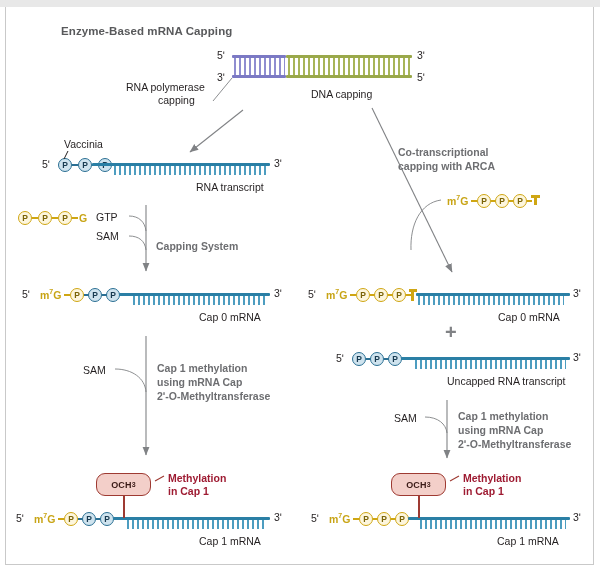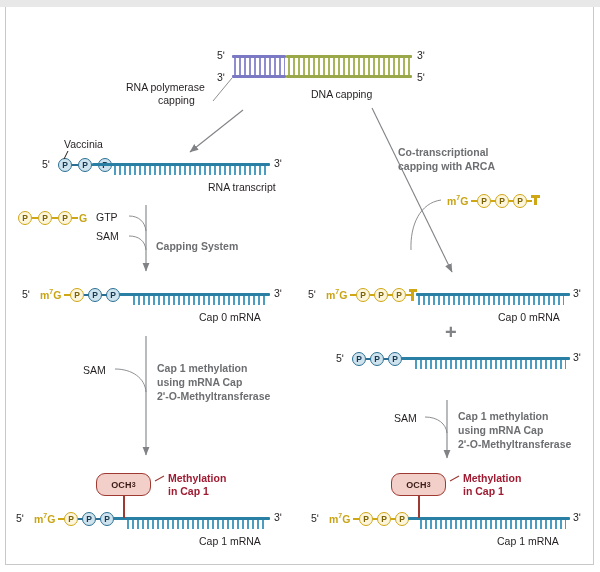--- a/index.html
+++ b/index.html
@@ -63,20 +63,21 @@
   .plus{position:absolute;font-size:20px;color:#808285;font-weight:bold;line-height:1;}
   svg.ov{position:absolute;left:0;top:0;width:600px;height:572px;pointer-events:none;}
 </style>
 </head>
 <body>
 
 <div id="page">
   <div id="topband"></div>
   <div id="frame"></div>
 
+  <div class="abs coltitle" style="left:61px;top:25px;">Enzyme-Based mRNA Capping</div>
 
   <div class="abs" style="left:232px;top:55px;">
 
     <div class="dna-strand" style="left:0px;top:0px;width:54px;background:#7b79c4;"></div>
     <div class="dna-rungs" style="left:2px;top:3px;width:51px;height:17px;
          background:repeating-linear-gradient(to right,#8f8dd0 0px,#8f8dd0 2px,transparent 2px,transparent 5px);"></div>
     <div class="dna-strand" style="left:0px;top:20px;width:54px;background:#7b79c4;"></div>
 
     <div class="dna-strand" style="left:54px;top:0px;width:126px;background:#9aa84a;"></div>
     <div class="dna-rungs" style="left:56px;top:3px;width:122px;height:17px;
@@ -97,21 +98,21 @@
   <div class="abs pcirc blue" style="left:78px;top:158px;">P</div>
   <div class="connector blue" style="left:92px;top:164px;width:6px;"></div>
   <div class="abs pcirc blue" style="left:98px;top:158px;">P</div>
   <div class="connector blue" style="left:112px;top:164px;width:8px;"></div>
   <div class="rna" style="left:92px;top:163px;">
     <div class="backbone" style="width:178px;"></div>
     <div class="teeth" style="left:22px;width:152px;"></div>
   </div>
   <div class="abs prime" style="left:274px;top:157px;">3ʹ</div>
   <div class="abs lbl" style="left:64px;top:138px;">Vaccinia</div>
-  <div class="abs lbl" style="left:196px;top:181px;margin-left:12px;">RNA transcript</div>
+  <div class="abs lbl" style="left:196px;top:181px;">RNA transcript</div>
 
   <div class="abs pcirc gold" style="left:18px;top:211px;">P</div>
   <div class="connector gold" style="left:32px;top:217px;width:6px;"></div>
   <div class="abs pcirc gold" style="left:38px;top:211px;">P</div>
   <div class="connector gold" style="left:52px;top:217px;width:6px;"></div>
   <div class="abs pcirc gold" style="left:58px;top:211px;">P</div>
   <div class="connector gold" style="left:72px;top:217px;width:6px;"></div>
   <div class="abs gtp-g" style="left:79px;top:212px;">G</div>
   <div class="abs lbl" style="left:96px;top:211px;">GTP</div>
   <div class="abs lbl" style="left:96px;top:230px;">SAM</div>
@@ -206,20 +207,21 @@
   <div class="abs pcirc blue" style="left:352px;top:352px;">P</div>
   <div class="connector blue" style="left:366px;top:358px;width:5px;"></div>
   <div class="abs pcirc blue" style="left:370px;top:352px;">P</div>
   <div class="connector blue" style="left:384px;top:358px;width:5px;"></div>
   <div class="abs pcirc blue" style="left:388px;top:352px;">P</div>
   <div class="rna" style="left:401px;top:357px;">
     <div class="backbone" style="width:169px;"></div>
     <div class="teeth" style="left:14px;width:151px;"></div>
   </div>
   <div class="abs prime" style="left:573px;top:351px;">3ʹ</div>
+  <div class="abs lbl" style="left:447px;top:375px;">Uncapped RNA transcript</div>
 
   <div class="abs lbl" style="left:394px;top:412px;">SAM</div>
   <div class="abs lbl-bold-gray" style="left:458px;top:410px;">Cap 1 methylation</div>
   <div class="abs lbl-bold-gray" style="left:458px;top:424px;">using mRNA Cap</div>
   <div class="abs lbl-bold-gray" style="left:458px;top:438px;">2ʹ-O-Methyltransferase</div>
 
   <div class="abs prime" style="left:311px;top:512px;">5ʹ</div>
   <div class="abs m7g" style="left:329px;top:512px;">
     <span>m</span><sup>7</sup><span>G</span>
   </div>

